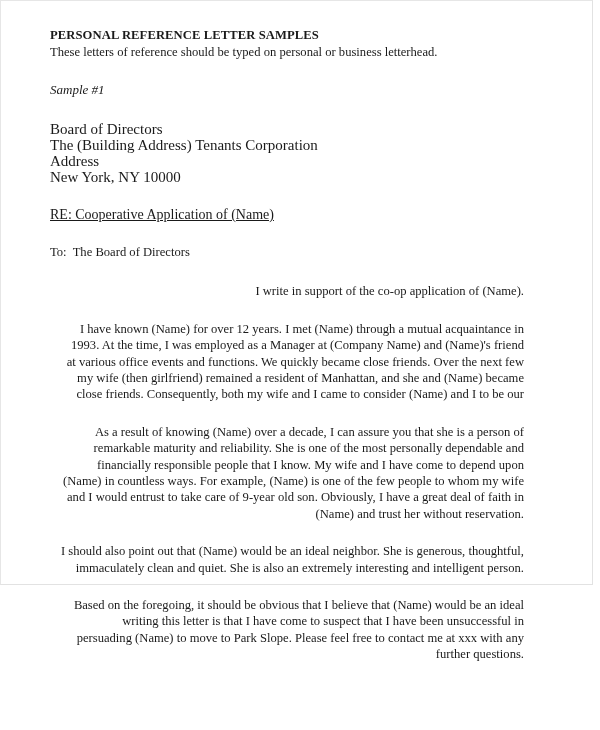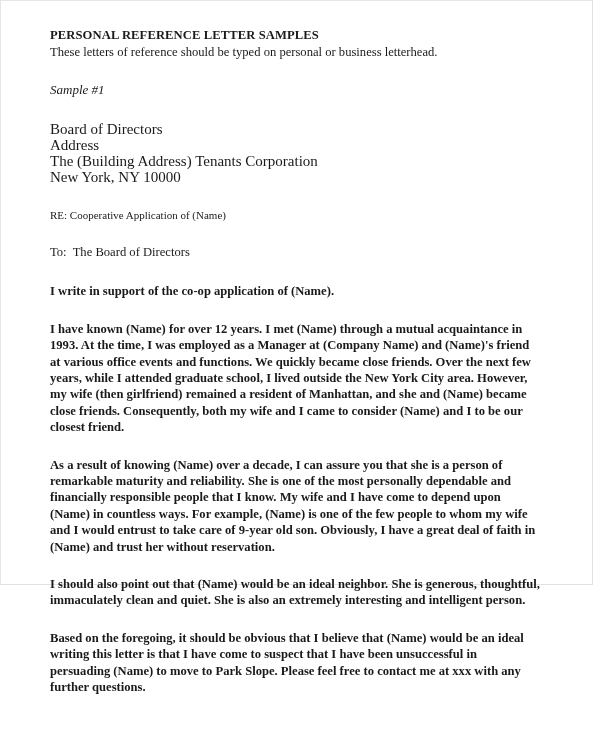--- a/index.html
+++ b/index.html
@@ -49,38 +49,38 @@
   .address-block {
     margin: 22px 0 0 0;
   }
   .address-line {
     font-size: 15px;
     line-height: 16.3px;
     margin: 0;
     white-space: nowrap;
   }
   .re-line {
-    font-size: 11px;
+    font-size: 14px;
     line-height: 16.3px;
     margin: 21px 0 0 0;
     white-space: nowrap;
+    text-decoration: underline;
   }
   .to-line {
     font-size: 12.6px;
     line-height: 16.3px;
     margin: 21px 0 0 0;
     white-space: pre;
   }
   .body-para {
     font-size: 12.6px;
     line-height: 16.4px;
     margin: 21px 0 0 0;
-    text-align: left;
+    text-align: right;
     max-width: 477px;
-    font-weight: bold;
   }
   .body-para.first-body {
     margin-top: 23px;
   }
   .para-line {
     display: block;
     white-space: pre;
   }
 </style>
 </head>
@@ -89,41 +89,39 @@
 <div class="page">
 
   <h1 class="doc-title">PERSONAL REFERENCE LETTER SAMPLES</h1>
 
   <p class="subtitle">These letters of reference should be typed on personal or business letterhead.</p>
 
   <p class="sample-label">Sample #1</p>
 
   <div class="address-block">
     <p class="address-line">Board of Directors</p>
+    <p class="address-line">The (Building Address) Tenants Corporation</p>
     <p class="address-line">Address</p>
-    <p class="address-line">The (Building Address) Tenants Corporation</p>
     <p class="address-line">New York, NY 10000</p>
   </div>
 
   <p class="re-line">RE: Cooperative Application of (Name)</p>
 
   <p class="to-line">To:  The Board of Directors</p>
 
   <div class="body-para first-body">
     <span class="para-line">I write in support of the co-op application of (Name).</span>
   </div>
 
   <div class="body-para">
     <span class="para-line">I have known (Name) for over 12 years. I met (Name) through a mutual acquaintance in</span>
     <span class="para-line">1993. At the time, I was employed as a Manager at (Company Name) and (Name)'s friend</span>
     <span class="para-line">at various office events and functions. We quickly became close friends. Over the next few</span>
-    <span class="para-line">years, while I attended graduate school, I lived outside the New York City area. However,</span>
     <span class="para-line">my wife (then girlfriend) remained a resident of Manhattan, and she and (Name) became</span>
     <span class="para-line">close friends. Consequently, both my wife and I came to consider (Name) and I to be our</span>
-    <span class="para-line">closest friend.</span>
   </div>
 
   <div class="body-para">
     <span class="para-line">As a result of knowing (Name) over a decade, I can assure you that she is a person of</span>
     <span class="para-line">remarkable maturity and reliability. She is one of the most personally dependable and</span>
     <span class="para-line">financially responsible people that I know. My wife and I have come to depend upon</span>
     <span class="para-line">(Name) in countless ways. For example, (Name) is one of the few people to whom my wife</span>
     <span class="para-line">and I would entrust to take care of 9-year old son. Obviously, I have a great deal of faith in</span>
     <span class="para-line">(Name) and trust her without reservation.</span>
   </div>

